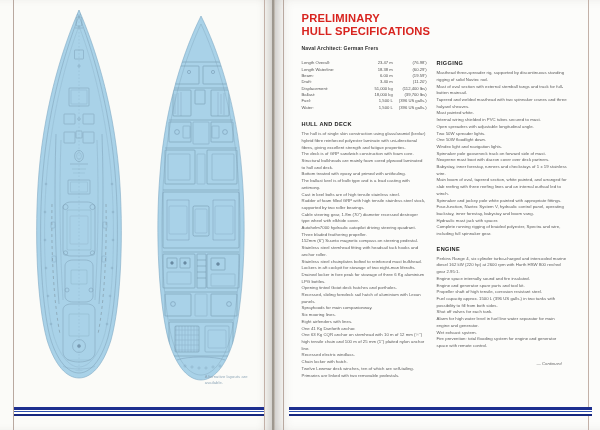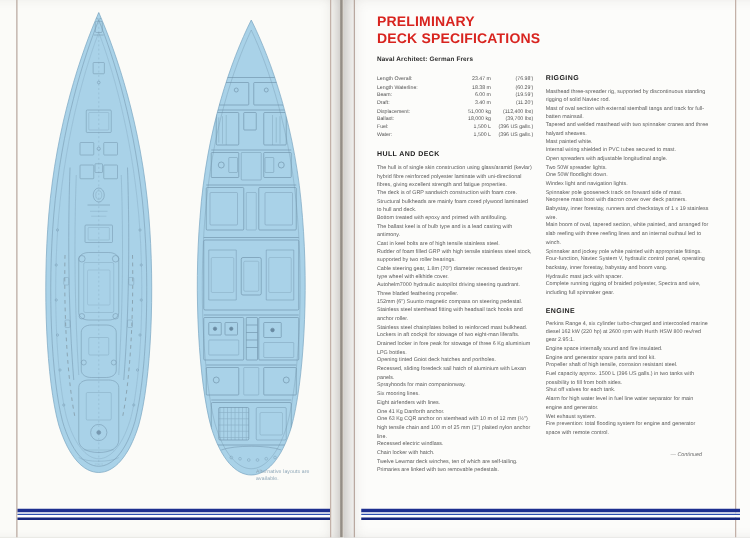--- a/index.html
+++ b/index.html
@@ -358,21 +358,21 @@
   <div class="gutter"></div>
 
   <div class="page-right">
     <div class="edge-line l"></div>
     <div class="edge-line r"></div>
 
     <div class="content">
 
       <h1 class="title">
         <span>PRELIMINARY</span><br>
-        <span>DECK SPECIFICATIONS</span>
+        <span>HULL SPECIFICATIONS</span>
       </h1>
 
       <div class="architect">
         <span>Naval Architect:</span>
         <span>German Frers</span>
       </div>
 
       <div class="cols">
 
         <div class="col">

